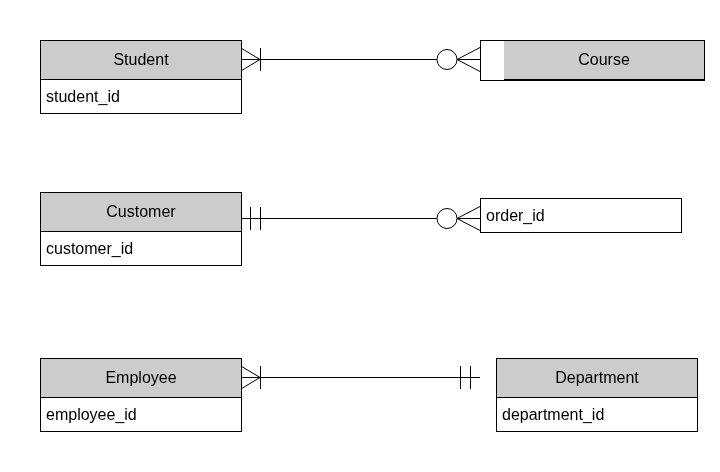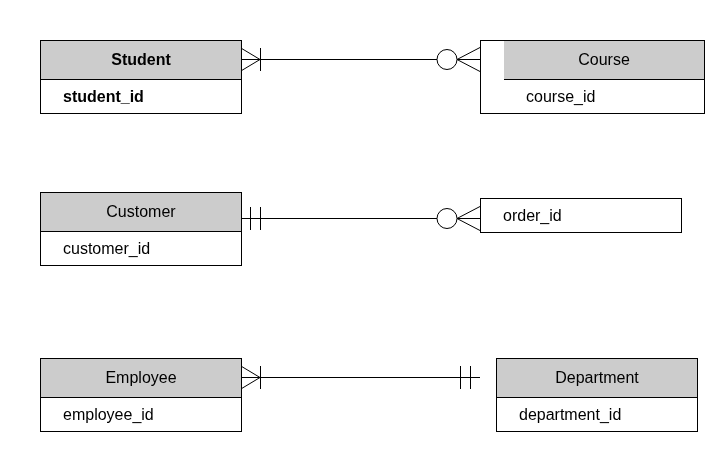--- a/index.html
+++ b/index.html
@@ -49,23 +49,22 @@
     color: #000000;
   }
   .entity-attr {
     height: 33px;
     background: #ffffff;
     display: flex;
     align-items: center;
     padding-left: 5px;
     font-size: 16px;
     color: #000000;
-    margin-left: 17px;
   }
-  .pos-student    { left: 40px;  top: 40px; font-weight: bold;  }
+  .pos-student    { left: 40px;  top: 40px;  }
   .pos-course     { left: 480px; top: 40px; padding-left: 23px;  }
   .pos-customer   { left: 40px;  top: 192px; }
   .pos-order      { left: 480px; top: 198px; }
   .pos-employee   { left: 40px;  top: 358px; text-align: right; }
   .pos-department { left: 496px; top: 358px; }
 </style>
 </head>
 <body>
 
 <div class="canvas">
@@ -115,21 +114,20 @@
     </g>
   </svg>
 
   <div class="entity pos-student">
     <div class="entity-header">Student</div>
     <div class="entity-attr">student_id</div>
   </div>
 
   <div class="entity pos-course">
     <div class="entity-header">Course</div>
-    <div class="entity-attr">course_id</div>
   </div>
 
   <div class="entity pos-customer">
     <div class="entity-header">Customer</div>
     <div class="entity-attr">customer_id</div>
   </div>
 
   <div class="entity pos-order">
     <div class="entity-attr">order_id</div>
   </div>

